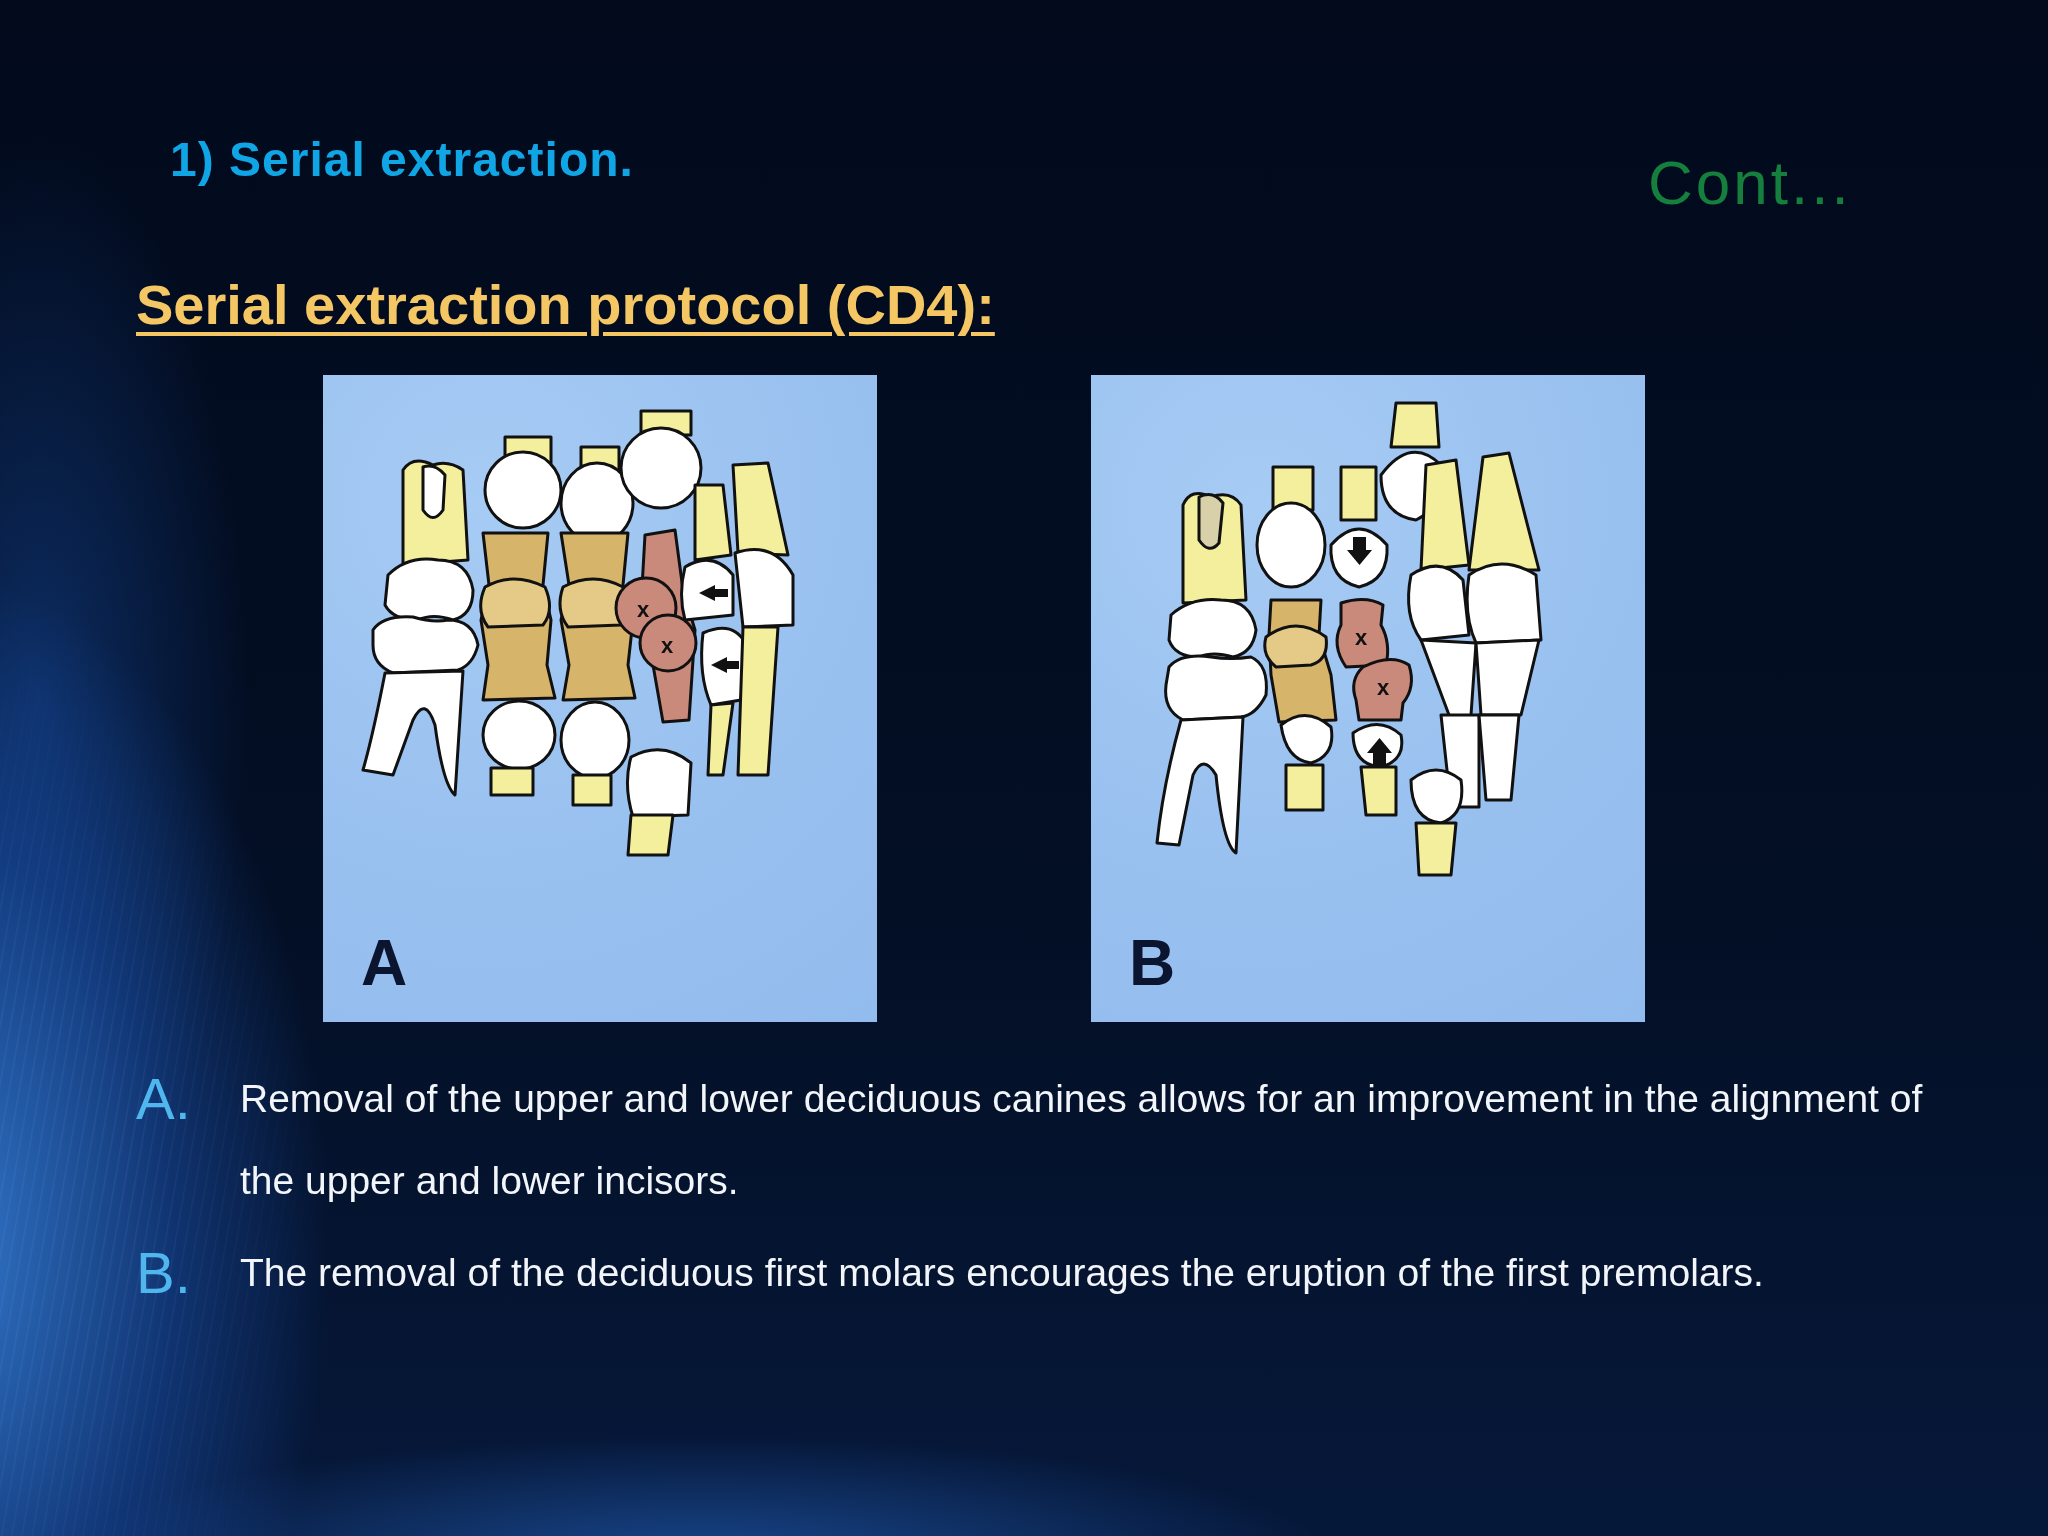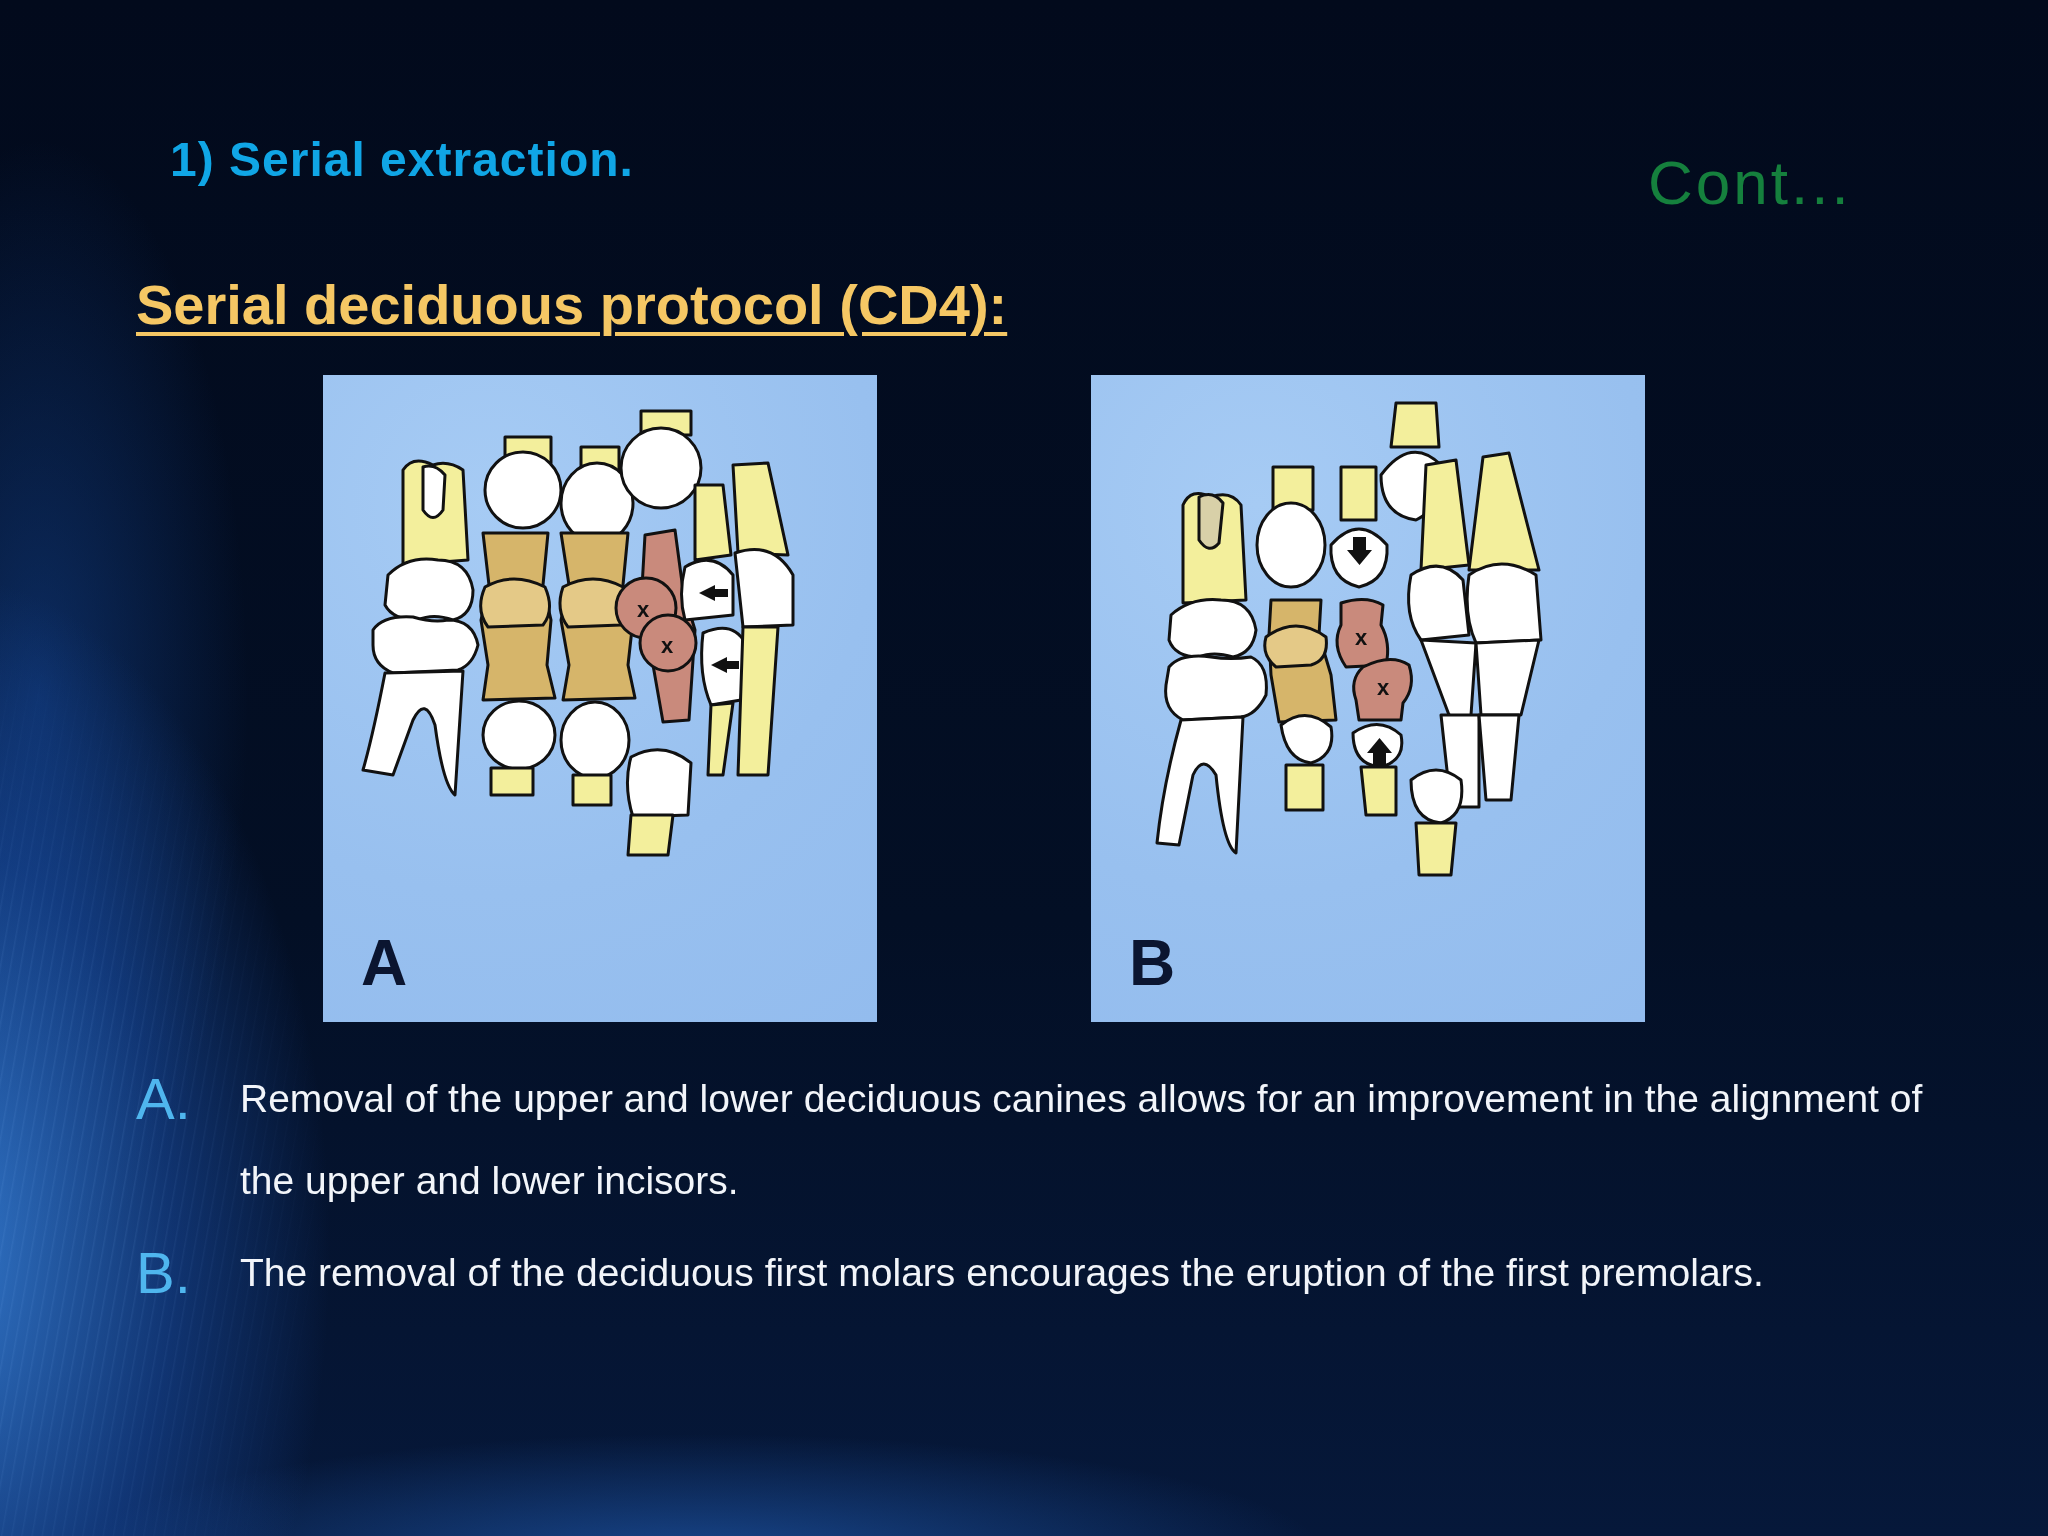--- a/index.html
+++ b/index.html
@@ -53,21 +53,21 @@
   .text { color: #f2f5fa; font-size: 39px; line-height: 82px; width: 1700px; }
 </style>
 </head>
 <body>
 
 <div class="bg"></div>
 <div class="streaks"></div>
 
 <h1 class="title">1) Serial extraction.</h1>
 <div class="cont">Cont...</div>
-<h2 class="subtitle">Serial deciduous protocol (CD4):</h2>
+<h2 class="subtitle">Serial extraction protocol (CD4):</h2>
 
 <div class="figure" style="left:323px;">
   <svg viewBox="0 0 554 647">
     <g stroke="#111" stroke-width="3" stroke-linejoin="round">
 
       <path d="M80 95 Q90 80 110 90 Q125 85 140 95 L145 185 L80 190 Z" fill="#f3ef9c"></path>
       <path d="M100 92 Q112 88 122 100 L120 135 Q110 150 100 135 Z" fill="#fff"></path>
       <path d="M65 200 Q85 180 115 185 Q145 185 150 215 Q150 240 130 245 Q110 238 95 245 Q70 245 62 230 Z" fill="#fff"></path>
       <path d="M50 255 Q60 240 90 242 Q110 248 125 245 Q150 245 155 270 Q150 290 135 295 L70 298 Q50 290 50 270 Z" fill="#fff"></path>
       <path d="M62 298 L140 296 L132 420 Q120 410 112 350 Q102 320 90 345 L70 400 L40 395 Q50 360 62 298 Z" fill="#fff"></path>

